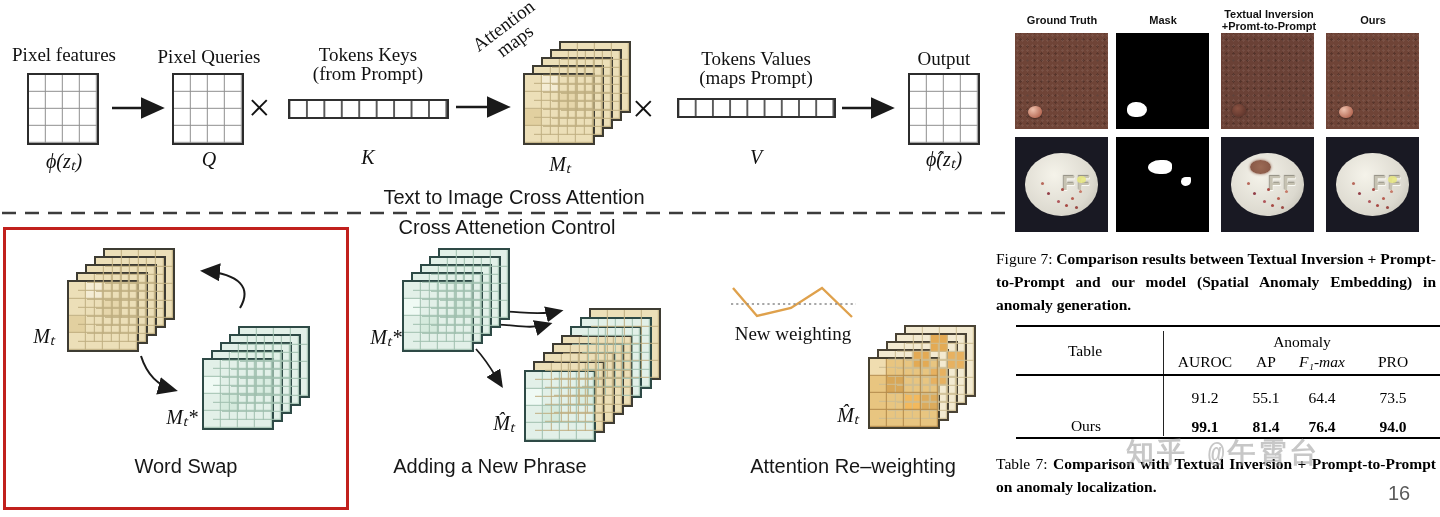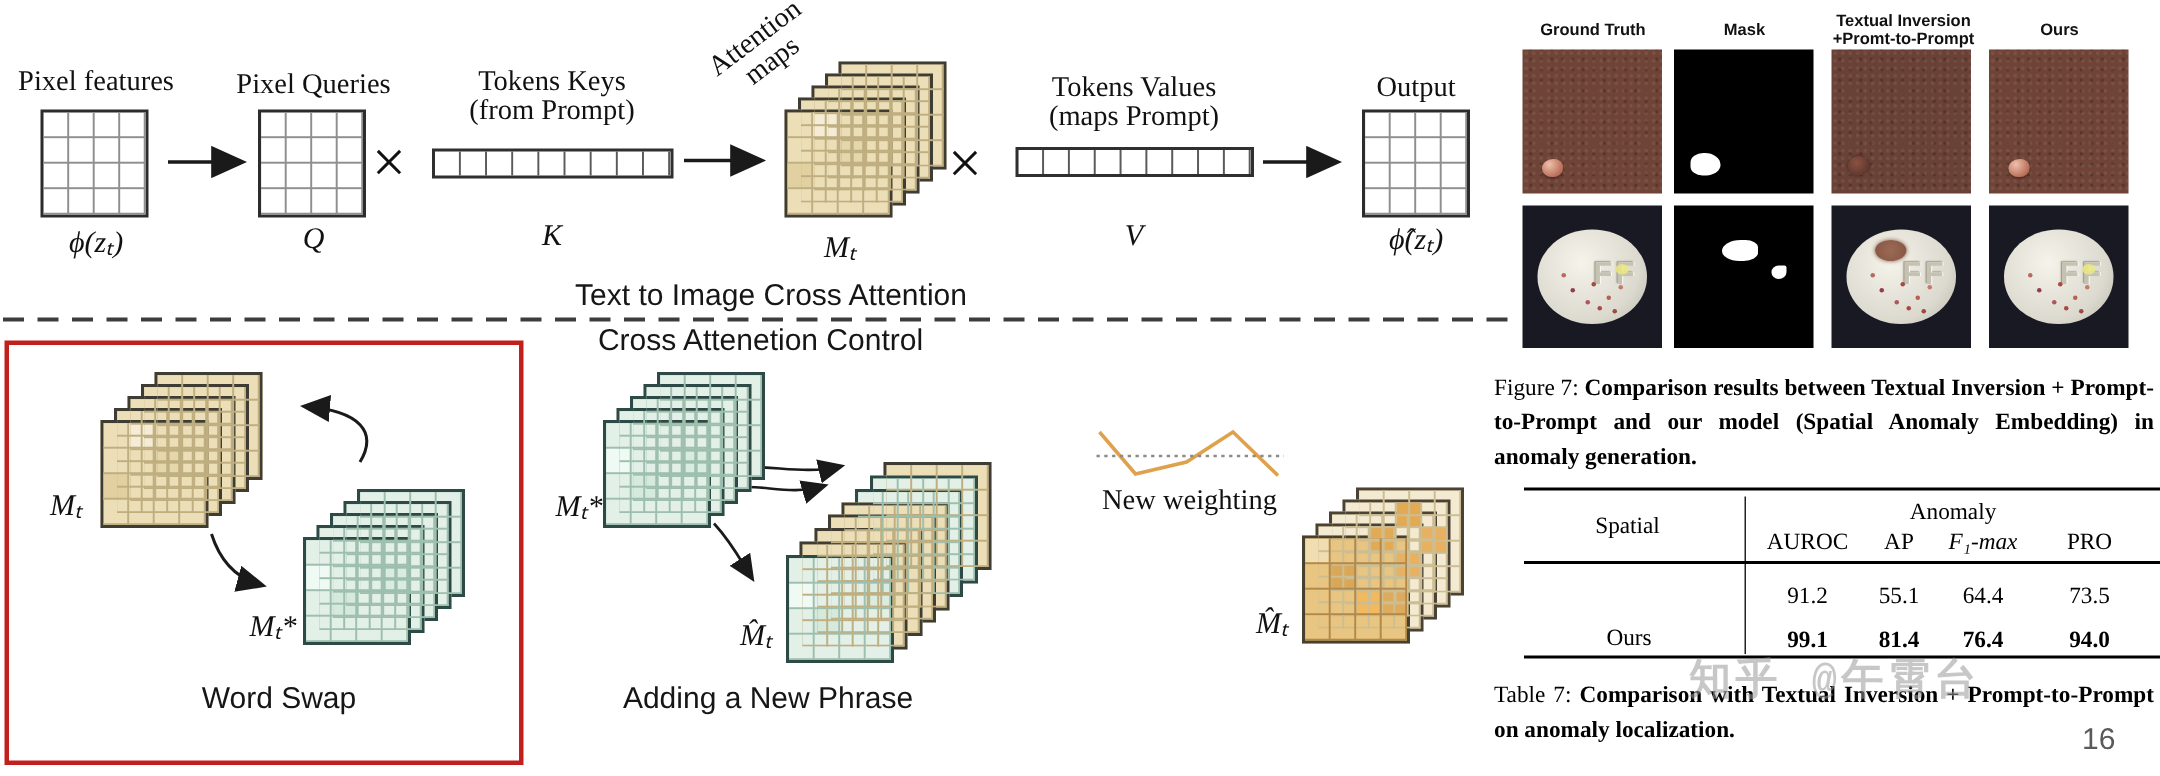--- a/index.html
+++ b/index.html
@@ -190,31 +190,32 @@
     <div class="g4 tan" style="left:65px;top:0"></div>
     <div class="g4 green" style="left:55.7px;top:8.9px"></div>
     <div class="g4 green" style="left:46.4px;top:17.7px"></div>
     <div class="g4 tan" style="left:37.2px;top:26.6px"></div>
     <div class="g4 tan" style="left:27.9px;top:35.4px"></div>
     <div class="g4 tan" style="left:18.6px;top:44.3px"></div>
     <div class="g4 tan" style="left:9.3px;top:53.1px"></div>
     <div class="g4 green vA" style="left:0;top:62px"></div>
   </div>
   <div class="mlabel" style="left:480px;top:409px;width:48px">M̂ₜ</div>
-  <div class="sans" style="left:362px;top:455px;width:300px">Adding a New Phrase</div>
+  <div class="sans" style="left:340px;top:455px;width:300px">Adding a New Phrase</div>
 
   <div class="slabel" style="left:722px;top:324px;width:142px">New weighting</div>
   <div class="stack" style="left:868px;top:325px">
     <div class="g4 cream" style="left:36px;top:0"></div>
     <div class="g4 creamB" style="left:27px;top:8px"></div>
     <div class="g4 cream" style="left:18px;top:16px"></div>
     <div class="g4 creamB" style="left:9px;top:24px"></div>
     <div class="g4 orangeF vA" style="left:0;top:32px"></div>
   </div>
   <div class="mlabel" style="left:824px;top:401px;width:48px">M̂ₜ</div>
+  <div class="sans" style="left:700px;top:455px;width:306px">Attention Re–weighting</div>
 
   <div class="colhead" style="left:1015px;top:14px;width:94px">Ground Truth</div>
   <div class="colhead" style="left:1116px;top:14px;width:94px">Mask</div>
   <div class="colhead" style="left:1212px;top:8px;width:114px">Textual Inversion
 +Promt-to-Prompt</div>
   <div class="colhead" style="left:1326px;top:14px;width:94px">Ours</div>
 
   <div class="photo leather" style="left:1015px;top:33px">
     <div class="blob-pink"></div>
   </div>
@@ -253,21 +254,21 @@
       <div class="yspot"></div>
     </div>
   </div>
 
   <div class="cap" style="left:996px;top:247px">
     <span>Figure 7: </span><b>Comparison results between Textual Inversion + Prompt-to-Prompt and our model (Spatial Anomaly Embedding) in anomaly generation.</b>
   </div>
 
   <div class="rule" style="left:1016px;top:325px;width:424px"></div>
   <div class="vrule" style="left:1163px;top:331px;height:105px"></div>
-  <div class="tcell" style="left:1020px;top:342px;width:130px">Spatial</div>
+  <div class="tcell" style="left:1020px;top:342px;width:130px">Table</div>
   <div class="tcell" style="left:1170px;top:333px;width:264px">Anomaly</div>
   <div class="tcell" style="left:1172px;top:353px;width:66px">AUROC</div>
   <div class="tcell" style="left:1242px;top:353px;width:48px">AP</div>
   <div class="tcell" style="left:1290px;top:353px;width:64px;font-style:italic">F₁-max</div>
   <div class="tcell" style="left:1368px;top:353px;width:50px">PRO</div>
   <div class="rule" style="left:1016px;top:374px;width:424px"></div>
 
   <div class="tcell" style="left:1172px;top:389px;width:66px">91.2</div>
   <div class="tcell" style="left:1242px;top:389px;width:48px">55.1</div>
   <div class="tcell" style="left:1290px;top:389px;width:64px">64.4</div>

